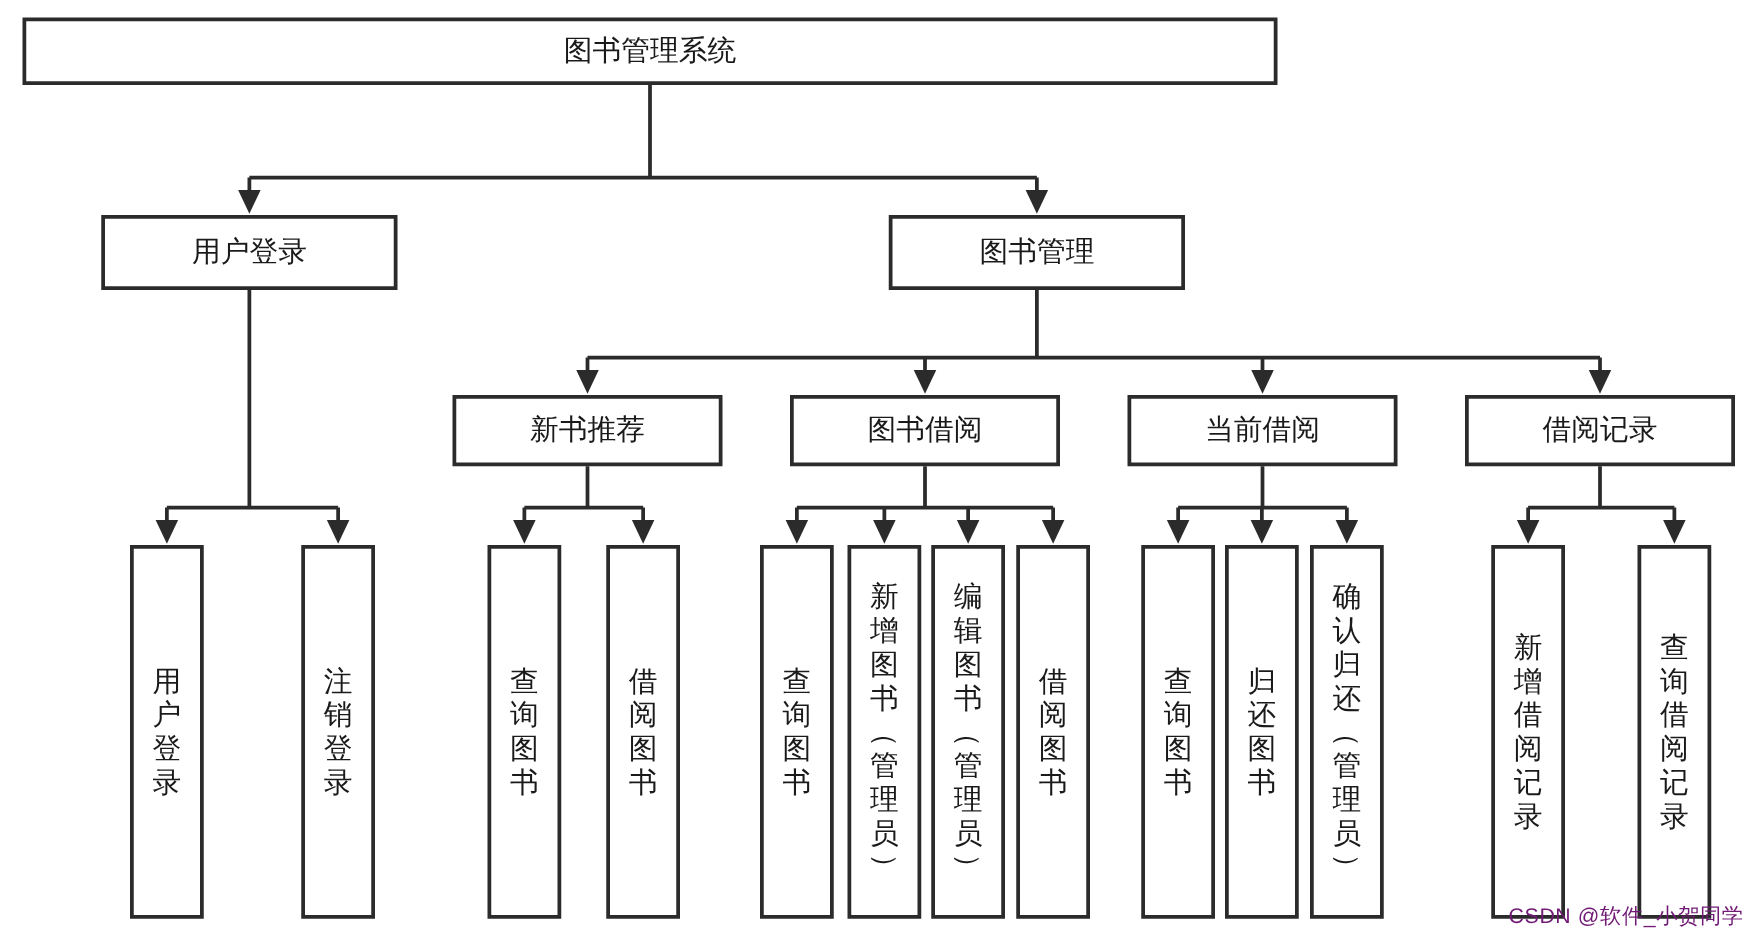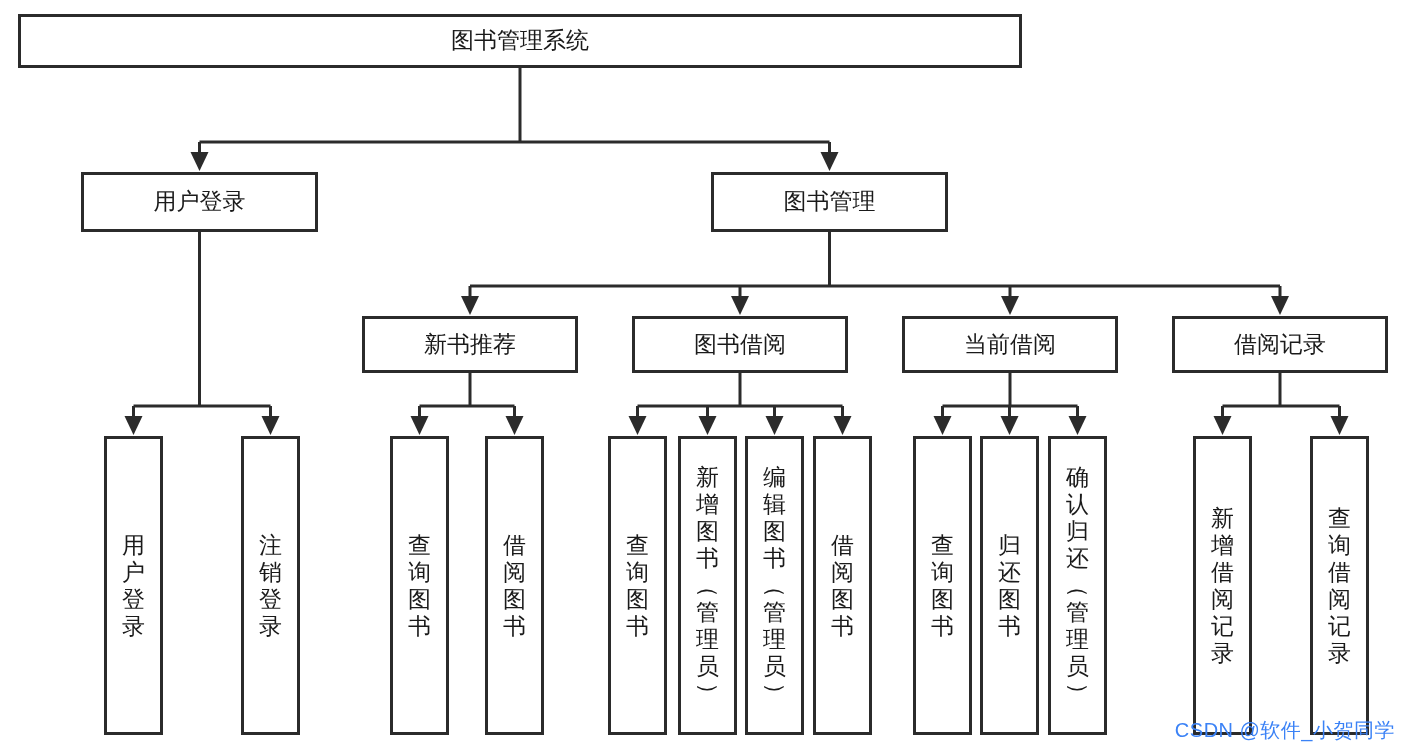--- a/index.html
+++ b/index.html
@@ -51,22 +51,22 @@
     font-family: "Liberation Sans", "DejaVu Sans", sans-serif;
     font-size: 23px;
     fill: #1a1a1a;
     text-anchor: middle;
   }
   .watermark {
     position: absolute;
     right: 10px;
     bottom: 3px;
     font-family: "Liberation Sans", "DejaVu Sans", sans-serif;
-    font-size: 20px;
-    color: #3b82f6;
+    font-size: 17px;
+    color: #701a75;
     white-space: nowrap;
     letter-spacing: 0.5px;
   }
 </style>
 </head>
 <body>
 
 <div id="diagram-root">
 
   <svg class="canvas" viewBox="0 0 1405 747">

